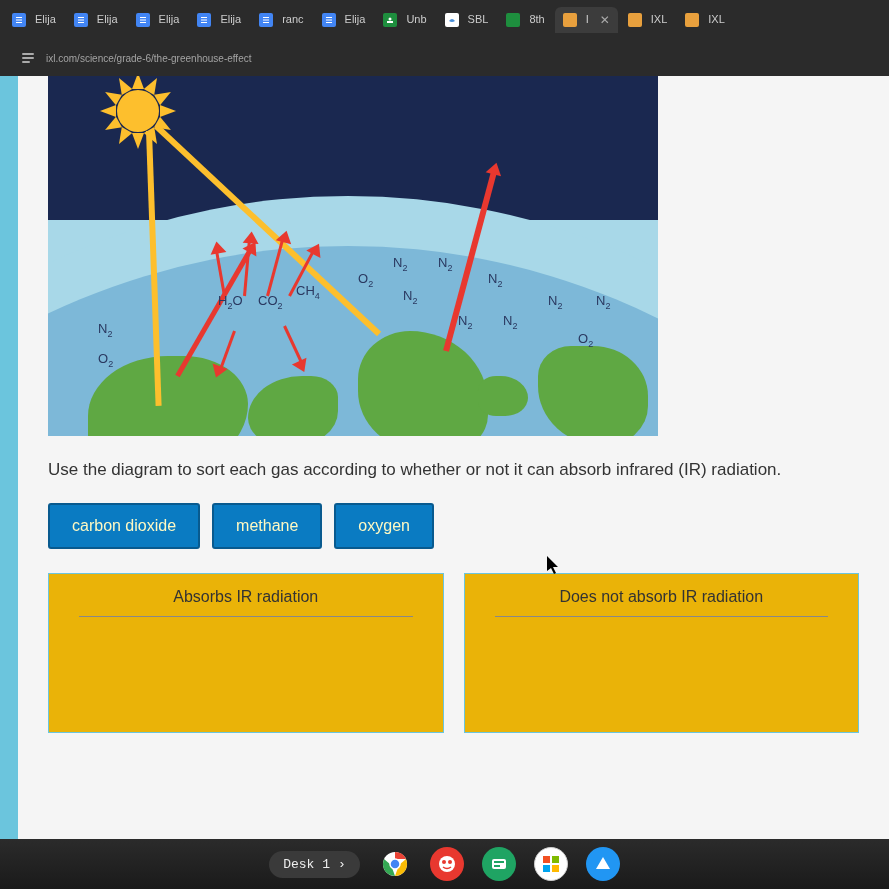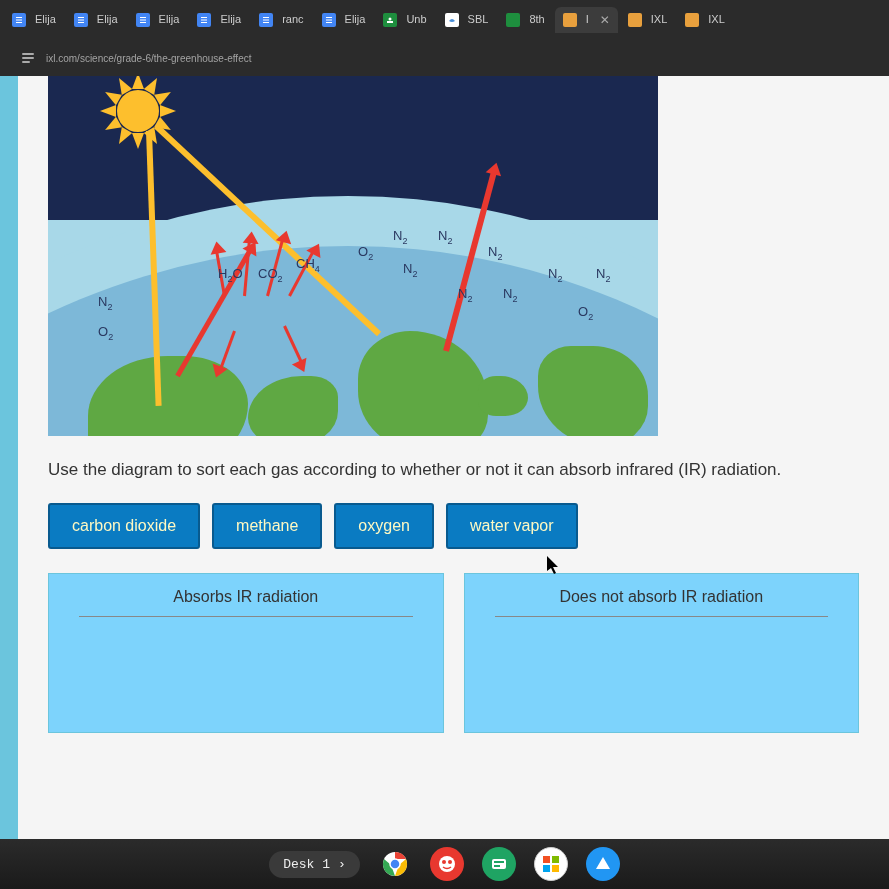--- a/index.html
+++ b/index.html
@@ -156,20 +156,21 @@
   border-left: 8px solid transparent;
   border-right: 8px solid transparent;
   border-bottom: 12px solid #e8382f;
 }
 .gas-label {
   position: absolute;
   color: #1a2850;
   font-size: 13px;
   font-weight: 500;
   z-index: 7;
+  margin-top: 27px;
 }
 .gas-label.light { color: #2a3860; }
 .gas-label sub { font-size: 9px; }
 .question-text {
   margin: 20px 0 20px 0;
   font-size: 17px;
   color: #333;
   line-height: 1.6;
   max-width: 820px;
 }
@@ -187,21 +188,21 @@
   border-radius: 3px;
   cursor: pointer;
 }
 .drop-zones {
   display: flex;
   gap: 20px;
 }
 .drop-zone {
   flex: 1;
   border: 1.5px solid #6bc5dd;
-  background: #7dd3fc;
+  background: #eab308;
   min-height: 160px;
   max-width: 400px;
 }
 .drop-zone-header {
   text-align: center;
   padding: 14px 10px 10px;
   font-size: 16px;
   color: #333;
 }
 .dz-divider {
@@ -424,21 +425,20 @@
         </div>
     </div>
   </div>
 
   <p class="question-text">Use the diagram to sort each gas according to whether or not it can absorb infrared (IR) radiation.</p>
 
   <div class="gas-options">
     <button class="gas-chip">carbon dioxide</button>
     <button class="gas-chip">methane</button>
     <button class="gas-chip">oxygen</button>
-    <button class="gas-chip">water vapor</button>
   </div>
 
   <div class="drop-zones">
     <div class="drop-zone">
       <div class="drop-zone-header">Absorbs IR radiation</div>
       <hr class="dz-divider">
     </div>
     <div class="drop-zone">
       <div class="drop-zone-header">Does not absorb IR radiation</div>
       <hr class="dz-divider">

